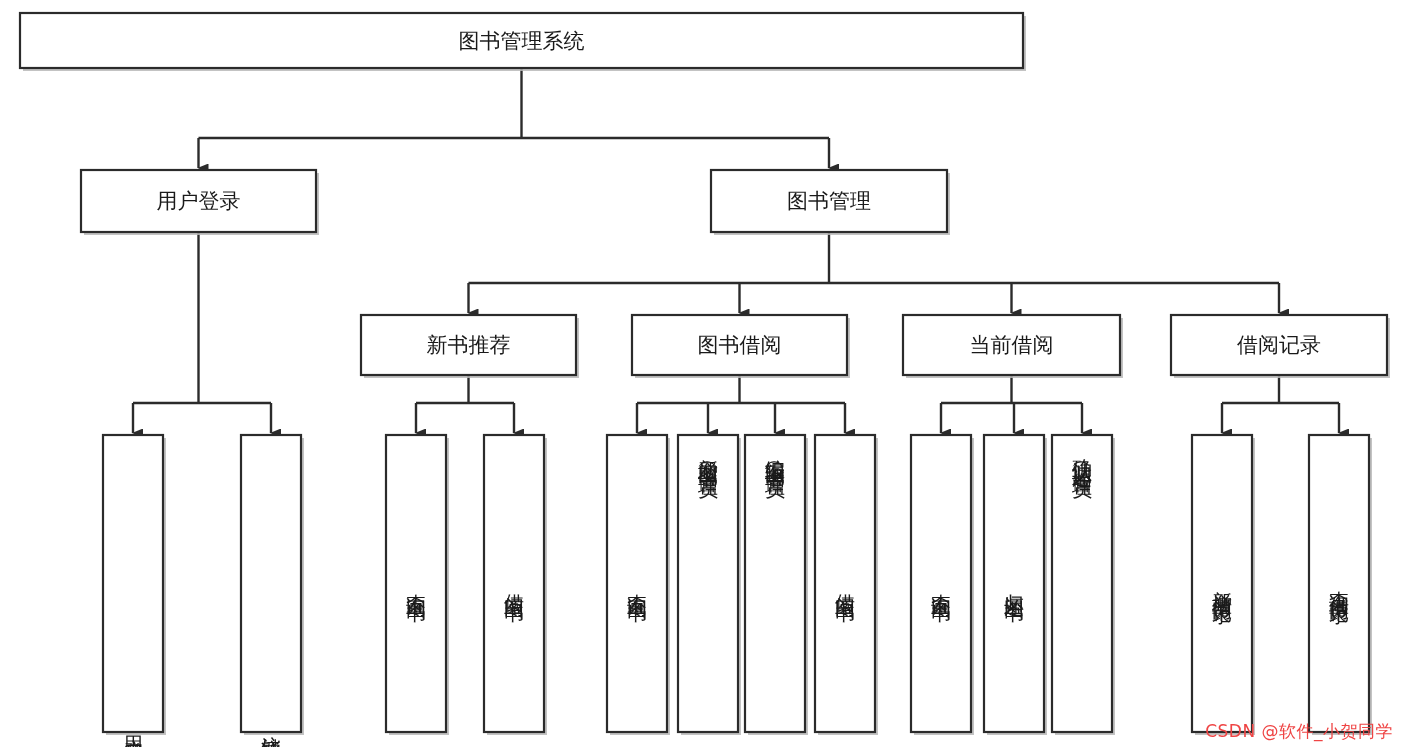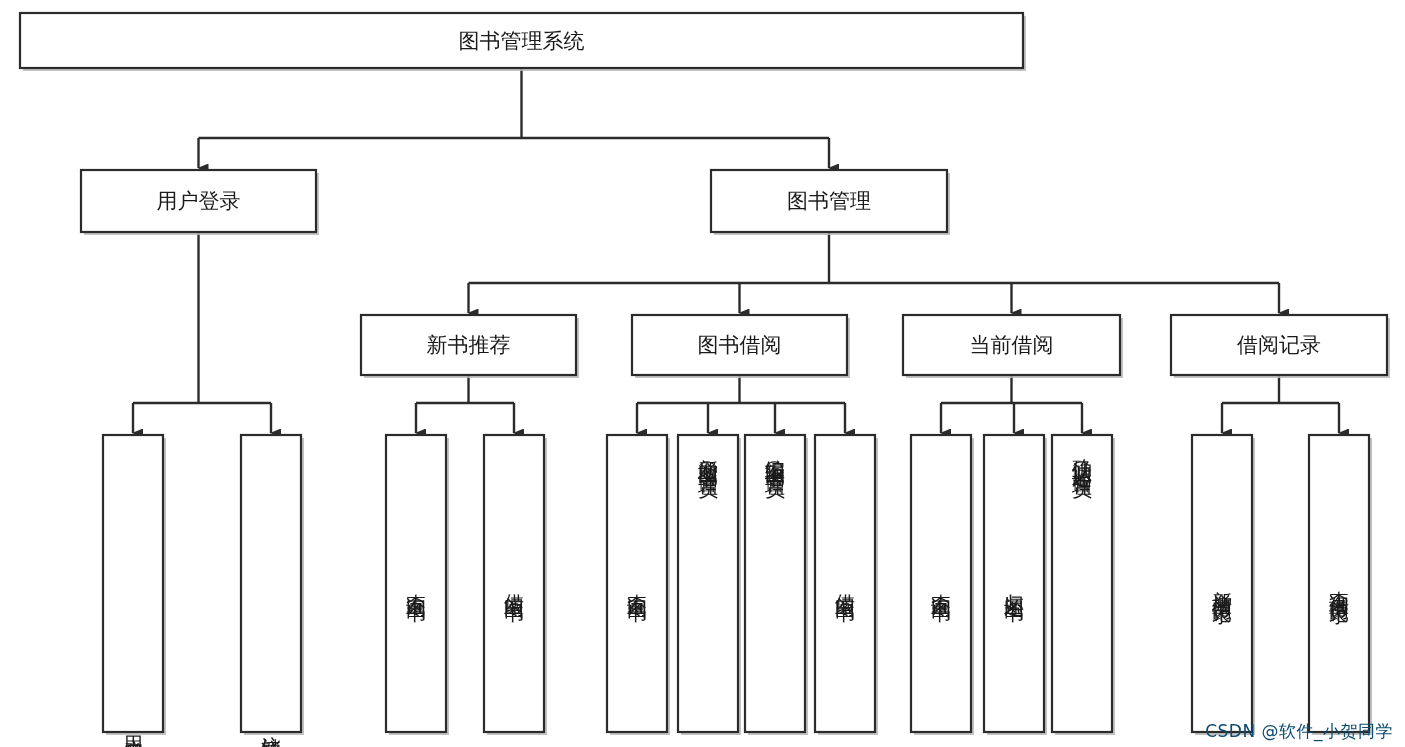--- a/index.html
+++ b/index.html
@@ -63,21 +63,21 @@
     letter-spacing: 3px;
     color: #1a1a1a;
     white-space: nowrap;
   }
   .watermark {
     position: absolute;
     right: 12px;
     bottom: 4px;
     font-family: "DejaVu Sans", "Liberation Sans", sans-serif;
     font-size: 17px;
-    color: #0c4a6e;
+    color: #ef4444;
     letter-spacing: 0.5px;
     white-space: nowrap;
   }
 </style>
 </head>
 <body>
 
 <div id="diagram-root">
 
   <svg class="flow" viewBox="0 0 1405 747" xmlns="http://www.w3.org/2000/svg">

